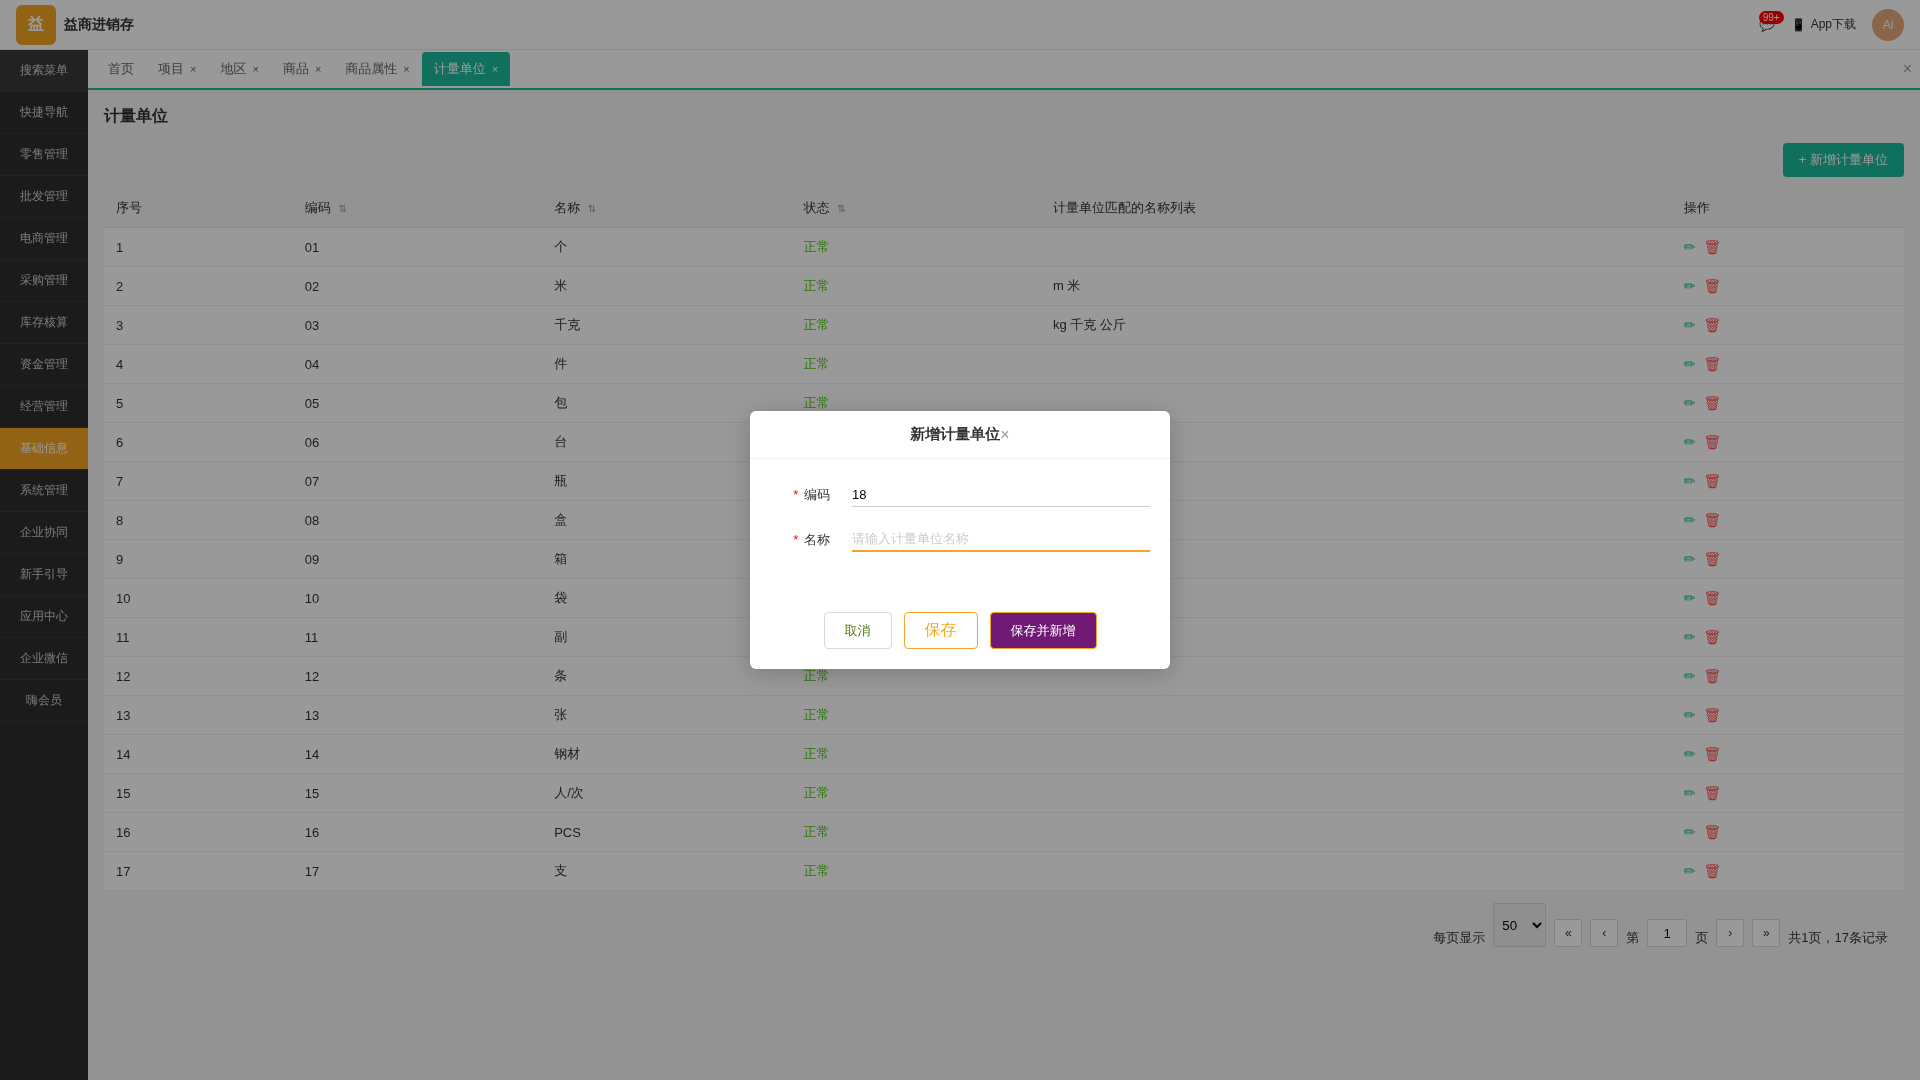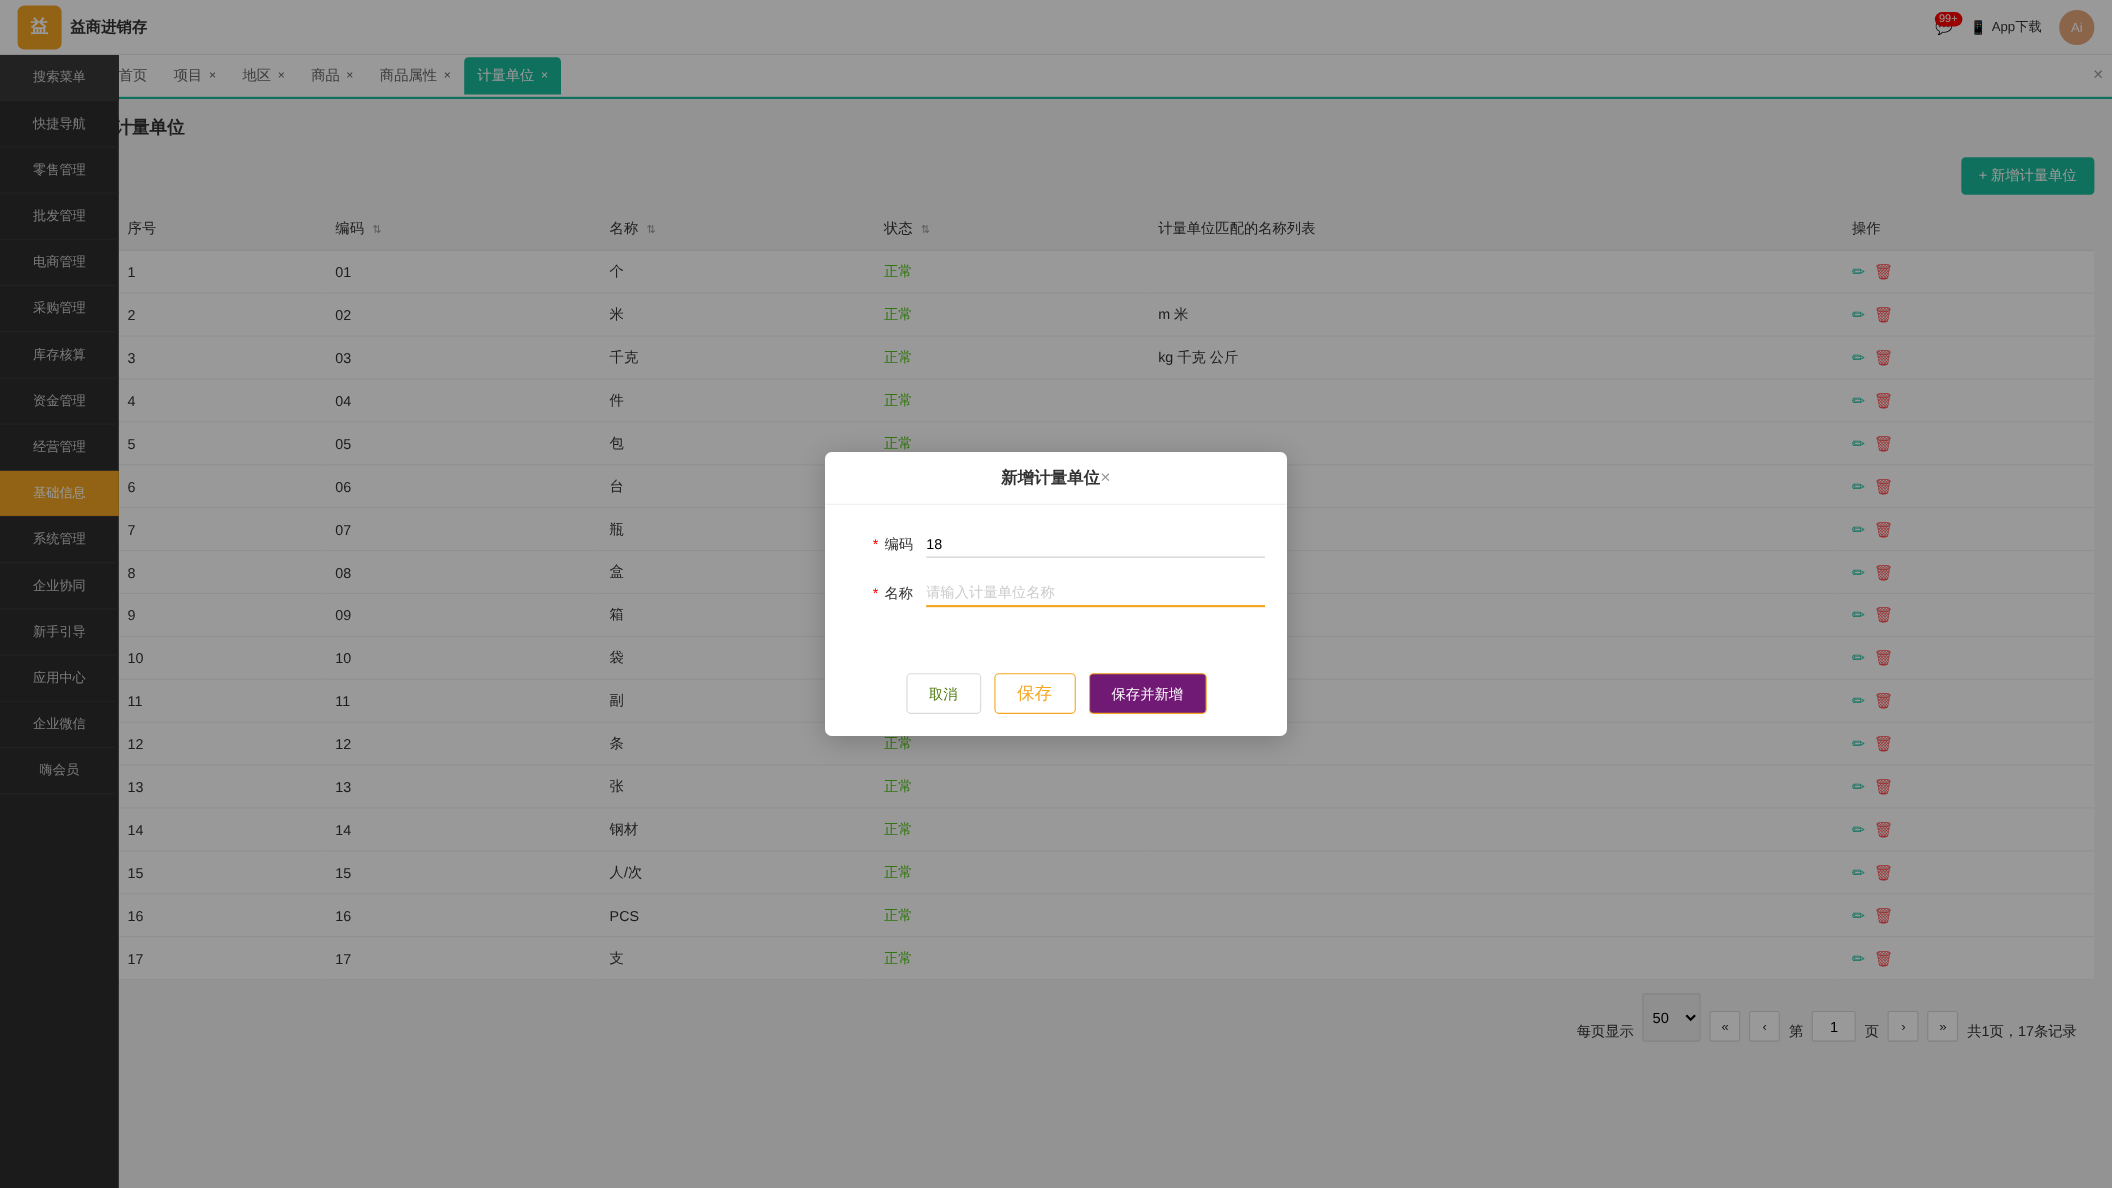--- a/index.html
+++ b/index.html
@@ -77,21 +77,21 @@
       justify-content: center;
       color: white;
       font-size: 12px;
     }
 
     
     .sidebar {
       position: fixed;
       top: 50px;
       left: 0;
-      width: 108px;
+      width: 88px;
       bottom: 0;
       background: #2d2d2d;
       z-index: 90;
       display: flex;
       flex-direction: column;
     }
     .sidebar-item {
       padding: 12px 8px;
       text-align: center;
       color: #ccc;
@@ -283,20 +283,21 @@
       color: #999;
       font-size: 16px;
     }
     .modal-body {
       padding: 24px 20px;
     }
     .form-row {
       display: flex;
       align-items: center;
       margin-bottom: 20px;
+      gap: 10px;
     }
     .form-label {
       width: 60px;
       text-align: right;
       font-size: 13px;
       color: #333;
       margin-right: 12px;
       flex-shrink: 0;
     }
     .form-label .required {

